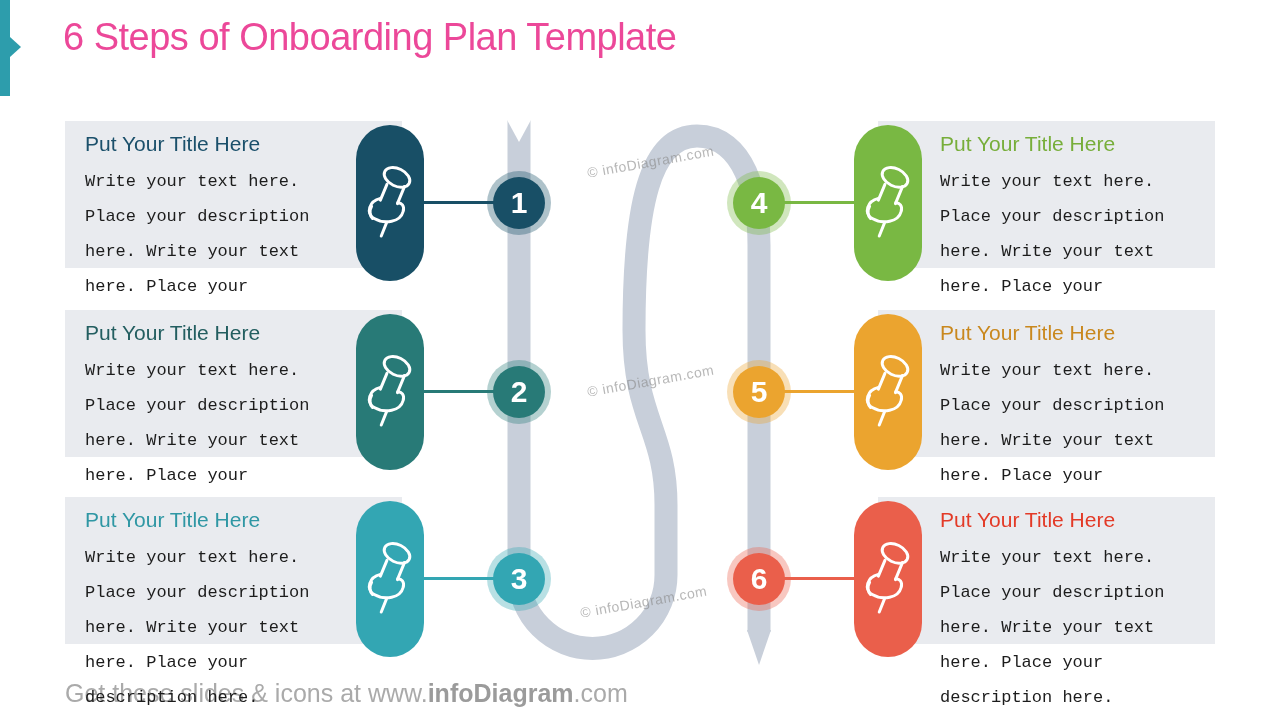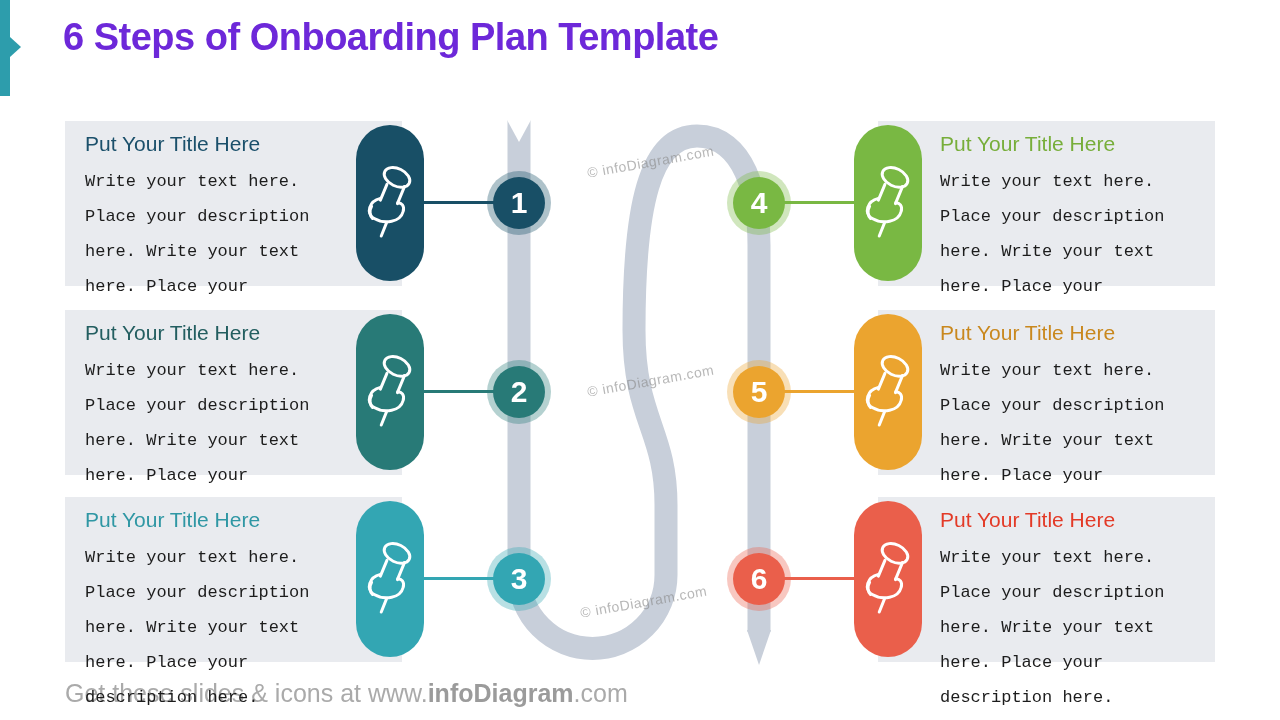--- a/index.html
+++ b/index.html
@@ -6,33 +6,33 @@
   *{box-sizing:border-box;}
   .slide{
     position:relative;width:1280px;height:720px;background:#fff;overflow:hidden;
     font-family:"Liberation Sans", sans-serif;margin:0 auto;
   }
   
   .accent-bar{position:absolute;left:0;top:0;width:10px;height:96px;background:var(--accent,#2d9dac);}
   .accent-arrow{position:absolute;left:10px;top:37px;width:0;height:0;
     border-top:10px solid transparent;border-bottom:10px solid transparent;
     border-left:11px solid var(--accent,#2d9dac);}
-  .title{position:absolute;left:63px;top:14px;margin:0;font-size:38px;font-weight:700;
-    color:#6d28d9;letter-spacing:-0.5px;line-height:46px;}
+  .title{position:absolute;left:63px;top:14px;margin:0;font-size:38px;font-weight:400;
+    color:#ec4899;letter-spacing:-0.5px;line-height:46px;}
   .subtitle{position:absolute;left:65px;top:68px;font-size:19px;color:#161616;}
   
   .road{position:absolute;left:0;top:0;z-index:0;}
   .road-path{stroke:var(--road,#c8cfda);stroke-width:23;fill:none;}
   .road-arrow{fill:var(--road,#c8cfda);}
   .road-notch{fill:#ffffff;}
   
   .step{position:absolute;width:520px;height:165px;z-index:1;}
   .s0{left:65px;top:121px}.s1{left:65px;top:310px}.s2{left:65px;top:497px}
   .s3{left:695px;top:121px}.s4{left:695px;top:310px}.s5{left:695px;top:497px}
-  .card{position:absolute;top:0;height:165px;width:337px;background:var(--boxbg,#e9ebef);}
+  .card{position:absolute;top:0;height:147px;width:337px;background:var(--boxbg,#e9ebef);}
   .left  .card{left:0;padding:9px 0 0 20px;}
   .right .card{right:0;padding:9px 0 0 62px;}
   .card h3{margin:0;font-size:21px;font-weight:400;color:var(--tc,#333);line-height:27px;}
   .card p{margin:7px 0 0;font-size:17px;line-height:35px;color:#1c1c1c;width:245px;font-family:Liberation Mono, monospace;}
   .pill{position:absolute;top:4px;width:68px;height:156px;border-radius:34px;background:var(--c,#888);
     display:flex;align-items:center;justify-content:center;}
   .left  .pill{left:291px}
   .right .pill{left:159px}
   .connector{position:absolute;top:80px;height:3px;background:var(--c,#888);}
   .left  .connector{left:355px;width:78px;}

